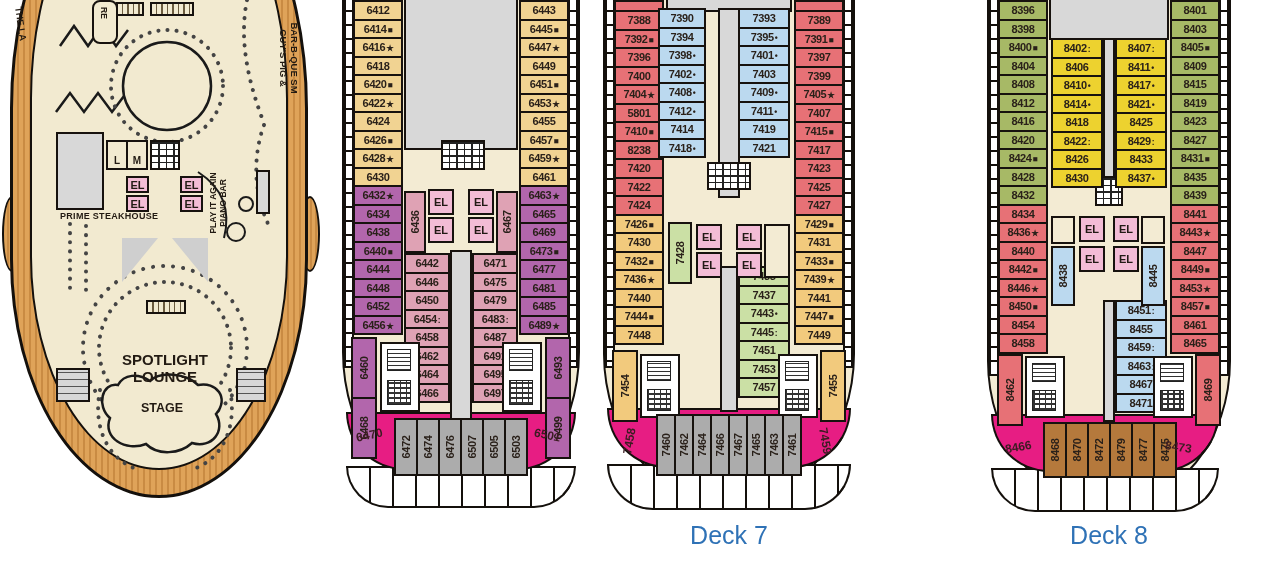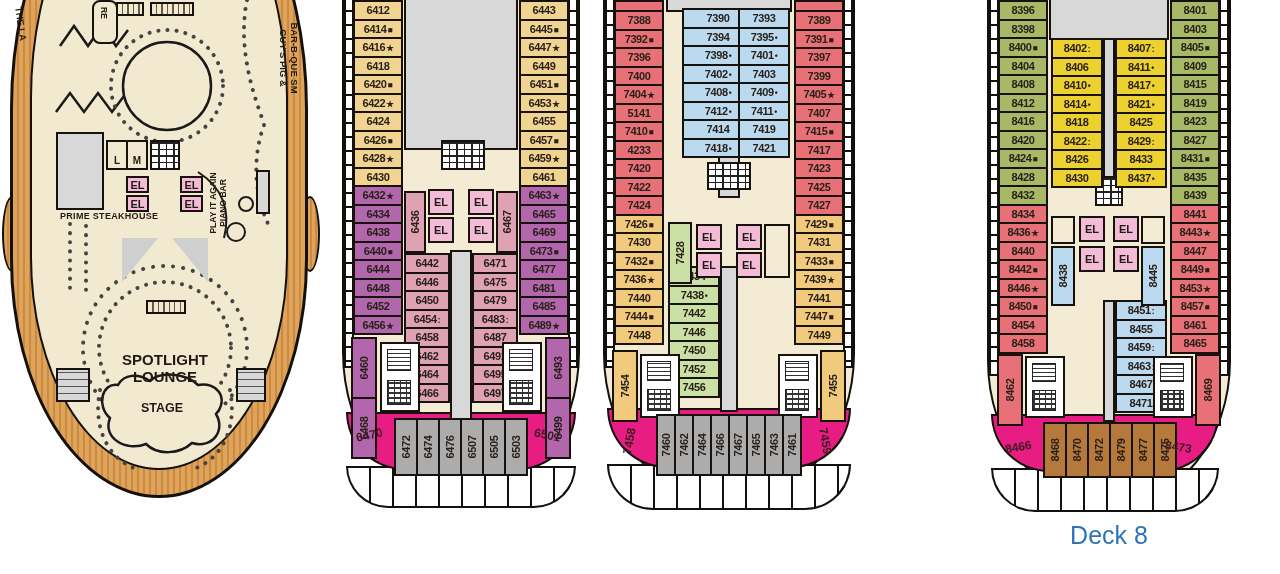--- a/index.html
+++ b/index.html
@@ -429,27 +429,27 @@
       <div class="cabin red">
         <span class="cn">7396</span>
       </div>
       <div class="cabin red">
         <span class="cn">7400</span>
       </div>
       <div class="cabin red">
         <span class="cn">7404<span class="cs">★</span></span>
       </div>
       <div class="cabin red">
-        <span class="cn">5141</span>
+        <span class="cn">5801</span>
       </div>
       <div class="cabin red">
         <span class="cn">7410<span class="cs">■</span></span>
       </div>
       <div class="cabin red">
-        <span class="cn">4233</span>
+        <span class="cn">8238</span>
       </div>
       <div class="cabin red">
         <span class="cn">7420</span>
       </div>
       <div class="cabin red">
         <span class="cn">7422</span>
       </div>
       <div class="cabin red">
         <span class="cn">7424</span>
       </div>
@@ -527,21 +527,21 @@
       <div class="cabin yellow">
         <span class="cn">7441</span>
       </div>
       <div class="cabin yellow">
         <span class="cn">7447<span class="cs">■</span></span>
       </div>
       <div class="cabin yellow">
         <span class="cn">7449</span>
       </div>
     </div>
-  <div class="col" style="left:84px;top:8px;width:72px">
+  <div class="col" style="left:60px;top:8px;width:48px">
       <div class="cabin blue">
         <span class="cn">7390</span>
       </div>
       <div class="cabin blue">
         <span class="cn">7394</span>
       </div>
       <div class="cabin blue">
         <span class="cn">7398<span class="cs">•</span></span>
       </div>
       <div class="cabin blue">
@@ -579,41 +579,41 @@
       <div class="cabin blue">
         <span class="cn">7411<span class="cs">•</span></span>
       </div>
       <div class="cabin blue">
         <span class="cn">7419</span>
       </div>
       <div class="cabin blue">
         <span class="cn">7421</span>
       </div>
     </div>
-  <div class="col" style="left:70px;top:266px;width:52px">
+  <div class="col" style="left:140px;top:266px;width:52px">
       <div class="cabin green">
-        <span class="cn">7434</span>
+        <span class="cn">7435</span>
       </div>
       <div class="cabin green">
-        <span class="cn">7438<span class="cs">•</span></span>
+        <span class="cn">7437</span>
       </div>
       <div class="cabin green">
-        <span class="cn">7442</span>
+        <span class="cn">7443<span class="cs">•</span></span>
       </div>
       <div class="cabin green">
-        <span class="cn">7446</span>
+        <span class="cn">7445<span class="cs">:</span></span>
       </div>
       <div class="cabin green">
-        <span class="cn">7450</span>
+        <span class="cn">7451</span>
       </div>
       <div class="cabin green">
-        <span class="cn">7452</span>
+        <span class="cn">7453</span>
       </div>
       <div class="cabin green">
-        <span class="cn">7456</span>
+        <span class="cn">7457</span>
       </div>
     </div>
 
   <div class="col vcol" style="left:70px;top:222px;width:24px">
       <div class="cabin green">
         <span class="cn">7428</span>
       </div>
     </div>
   <style>#deck7 .vcol .cabin{height:62px}#deck7 .vc72 .cabin{height:72px}</style>
   <div class="el" style="left:98px;top:224px;width:26px;height:26px">
@@ -671,20 +671,21 @@
       <div class="cabin grayc">
         <span class="cn">7463</span>
       </div>
       <div class="cabin grayc">
         <span class="cn">7461</span>
       </div>
     </div>
   <div class="corner" style="left:18px;top:434px;transform:rotate(-80deg)">7458</div>
   <div class="corner" style="left:214px;top:434px;transform:rotate(80deg)">7459</div>
 
+  <div class="decklabel">Deck 7</div>
 </div>
 
 <div class="panel" id="deck8" style="left:983px;width:252px">
   <div class="hull" style="left:4px;top:-10px;width:244px;height:516px;border-radius:0 0 118px 118px / 0 0 145px 145px"></div>
   <div class="arcstrip" style="left:8px;top:468px;width:228px;height:44px;border-radius:0 0 112px 112px"></div>
   <div class="mag" style="left:8px;top:414px;width:228px;height:58px;border-radius:0 0 72px 72px"></div>
   <div class="bstrip" style="left:6px;top:-4px;height:380px"></div>
   <div class="bstrip" style="left:236px;top:-4px;height:380px"></div>
 
   <div class="void" style="left:66px;top:-10px;width:120px;height:50px"></div>

